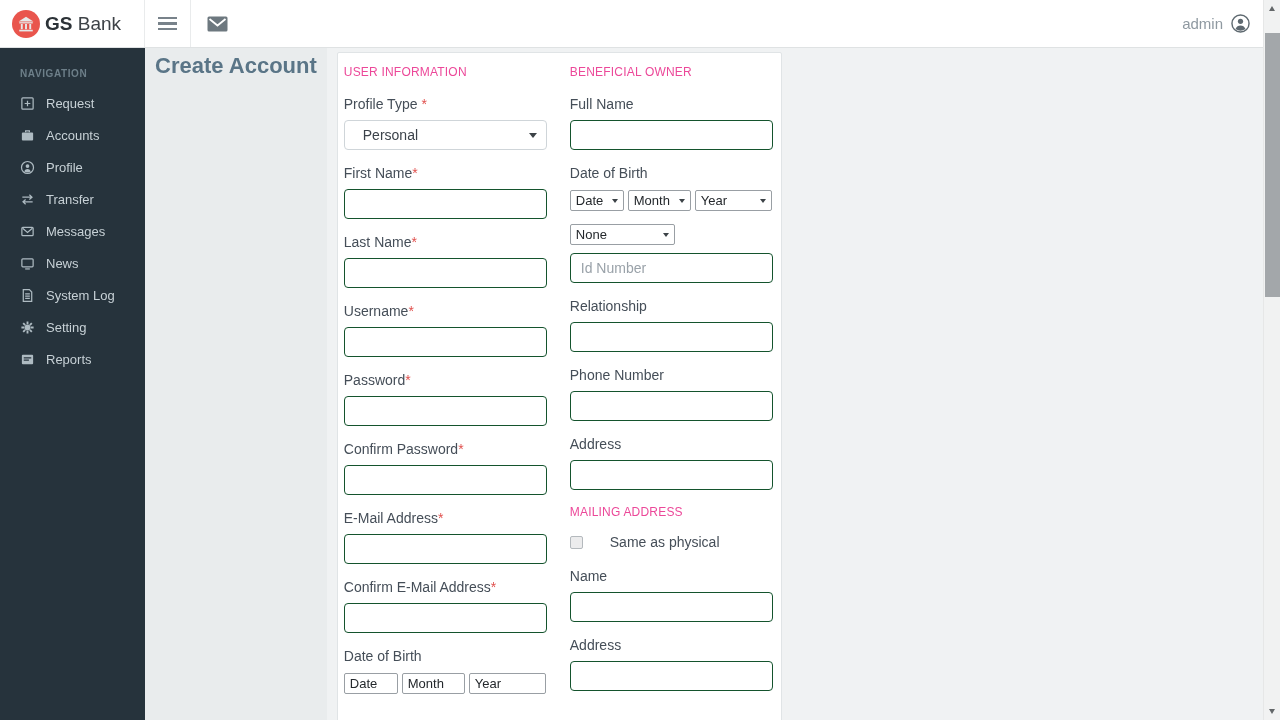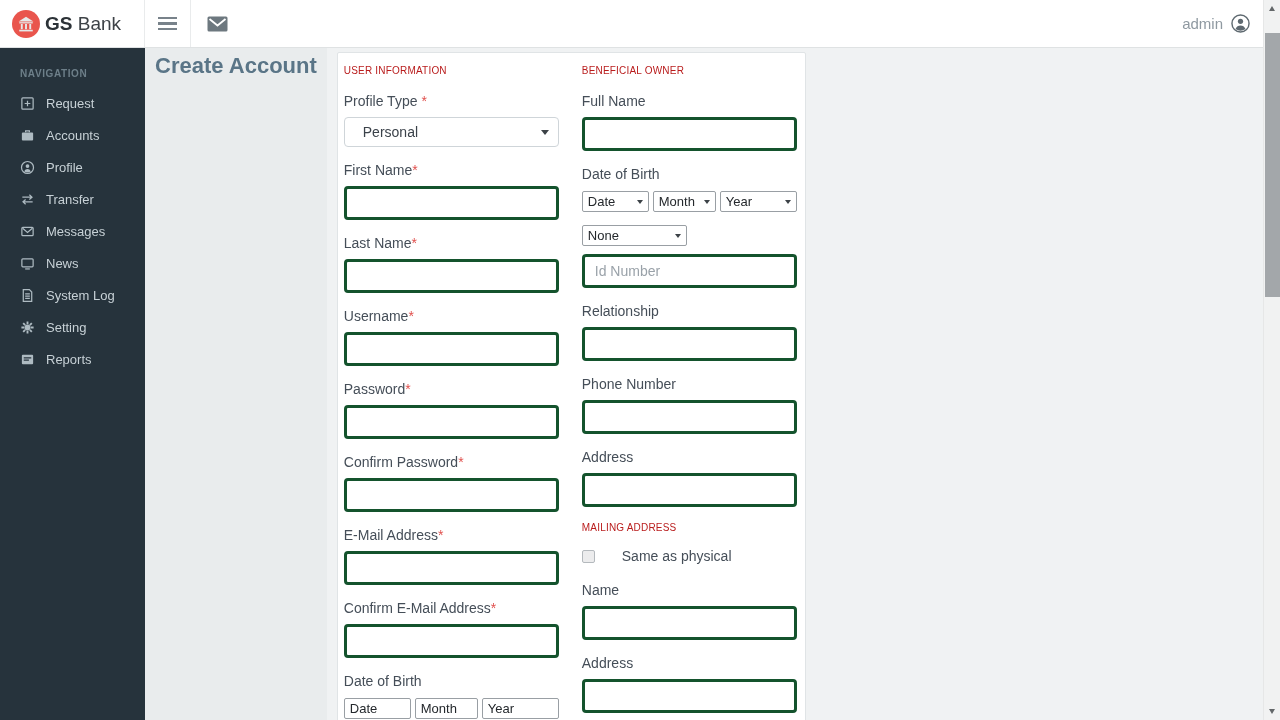--- a/index.html
+++ b/index.html
@@ -64,46 +64,46 @@
   .content { flex:1; display:flex; flex-direction:row; background:#f0f2f3; overflow:hidden; }
   .page-header { background:#e9eced; padding:5px 10px 8px; flex-shrink:0; }
   .page-title { font-size:22px; font-weight:bold; color:#5a7587; }
 
   .card { background:#ffffff; border:1px solid #e0e4e6; border-radius:2px;
     margin:4px 7px 0 10px; height:1000px; padding:9px 8px 0 6px;
     display:grid; grid-template-columns:1fr 1fr; column-gap:23px;
     align-content:start; }
 
   .col { min-width:0; }
-  .section-title { font-size:10px; color:#b91c1c; letter-spacing:.2px;
+  .section-title { font-size:12px; color:#ec4899; letter-spacing:.2px;
     margin:3px 0 17px; }
   .form-group { margin-bottom:15px; }
   .field-label { display:block; font-size:14px; color:#454e58; margin-bottom:8px; }
   .req { color:#e0504d; }
   .req.gap { margin-left:4px; }
 
-  .text-input { width:100%; height:30px; border:3px solid #14532d; border-radius:4px;
+  .text-input { width:100%; height:30px; border:1px solid #14532d; border-radius:4px;
     background:#fff; padding:14px 10px; font-size:14px; color:#333;
     font-family:"Liberation Sans", sans-serif; outline:none; }
   .text-input::placeholder { color:#9aa2a9; }
 
   .select-lg { height:30px; border:1px solid #cfd5d9; border-radius:4px;
     background:#fff; display:flex; align-items:center; padding-left:18px;
     font-size:14px; color:#3b424a; position:relative; cursor:pointer; }
   .select-lg .caret, .select-sm .caret { position:absolute; right:9px; top:50%;
     margin-top:-2px; width:0; height:0; border-left:4px solid transparent;
     border-right:4px solid transparent; border-top:5px solid #3c4247; }
   .select-sm .caret { right:5px; border-left-width:3.5px; border-right-width:3.5px;
     border-top-width:4.5px; }
 
   .dob-row { display:flex; gap:4px; margin-bottom:13px; }
   .select-sm { height:21px; border:1px solid #999fa4; border-radius:2px;
     background:#fff; display:flex; align-items:center; padding:0 16px 0 5px;
     font-size:13px; color:#24282c; position:relative; cursor:pointer; }
-  .w-date { width:67px; } .w-month { width:63px; } .w-year { width:77px; }
+  .w-date { width:54px; } .w-month { width:63px; } .w-year { width:77px; }
   .w-none { width:105px; }
   .mb8 { margin-bottom:8px; }
   .dob-label { margin-bottom:9px; }
 
   .checkbox-row { display:flex; align-items:center; margin:0 0 18px;gap:20px; }
   .checkbox { width:13px; height:13px; border:1px solid #b4b9bd; background:#ececed;
     border-radius:2px; margin-right:7px; cursor:pointer; flex-shrink:0; }
   .checkbox-label { font-size:14px; color:#454e58; }
 
   .mailing-title { margin:7px 0 15px; }

